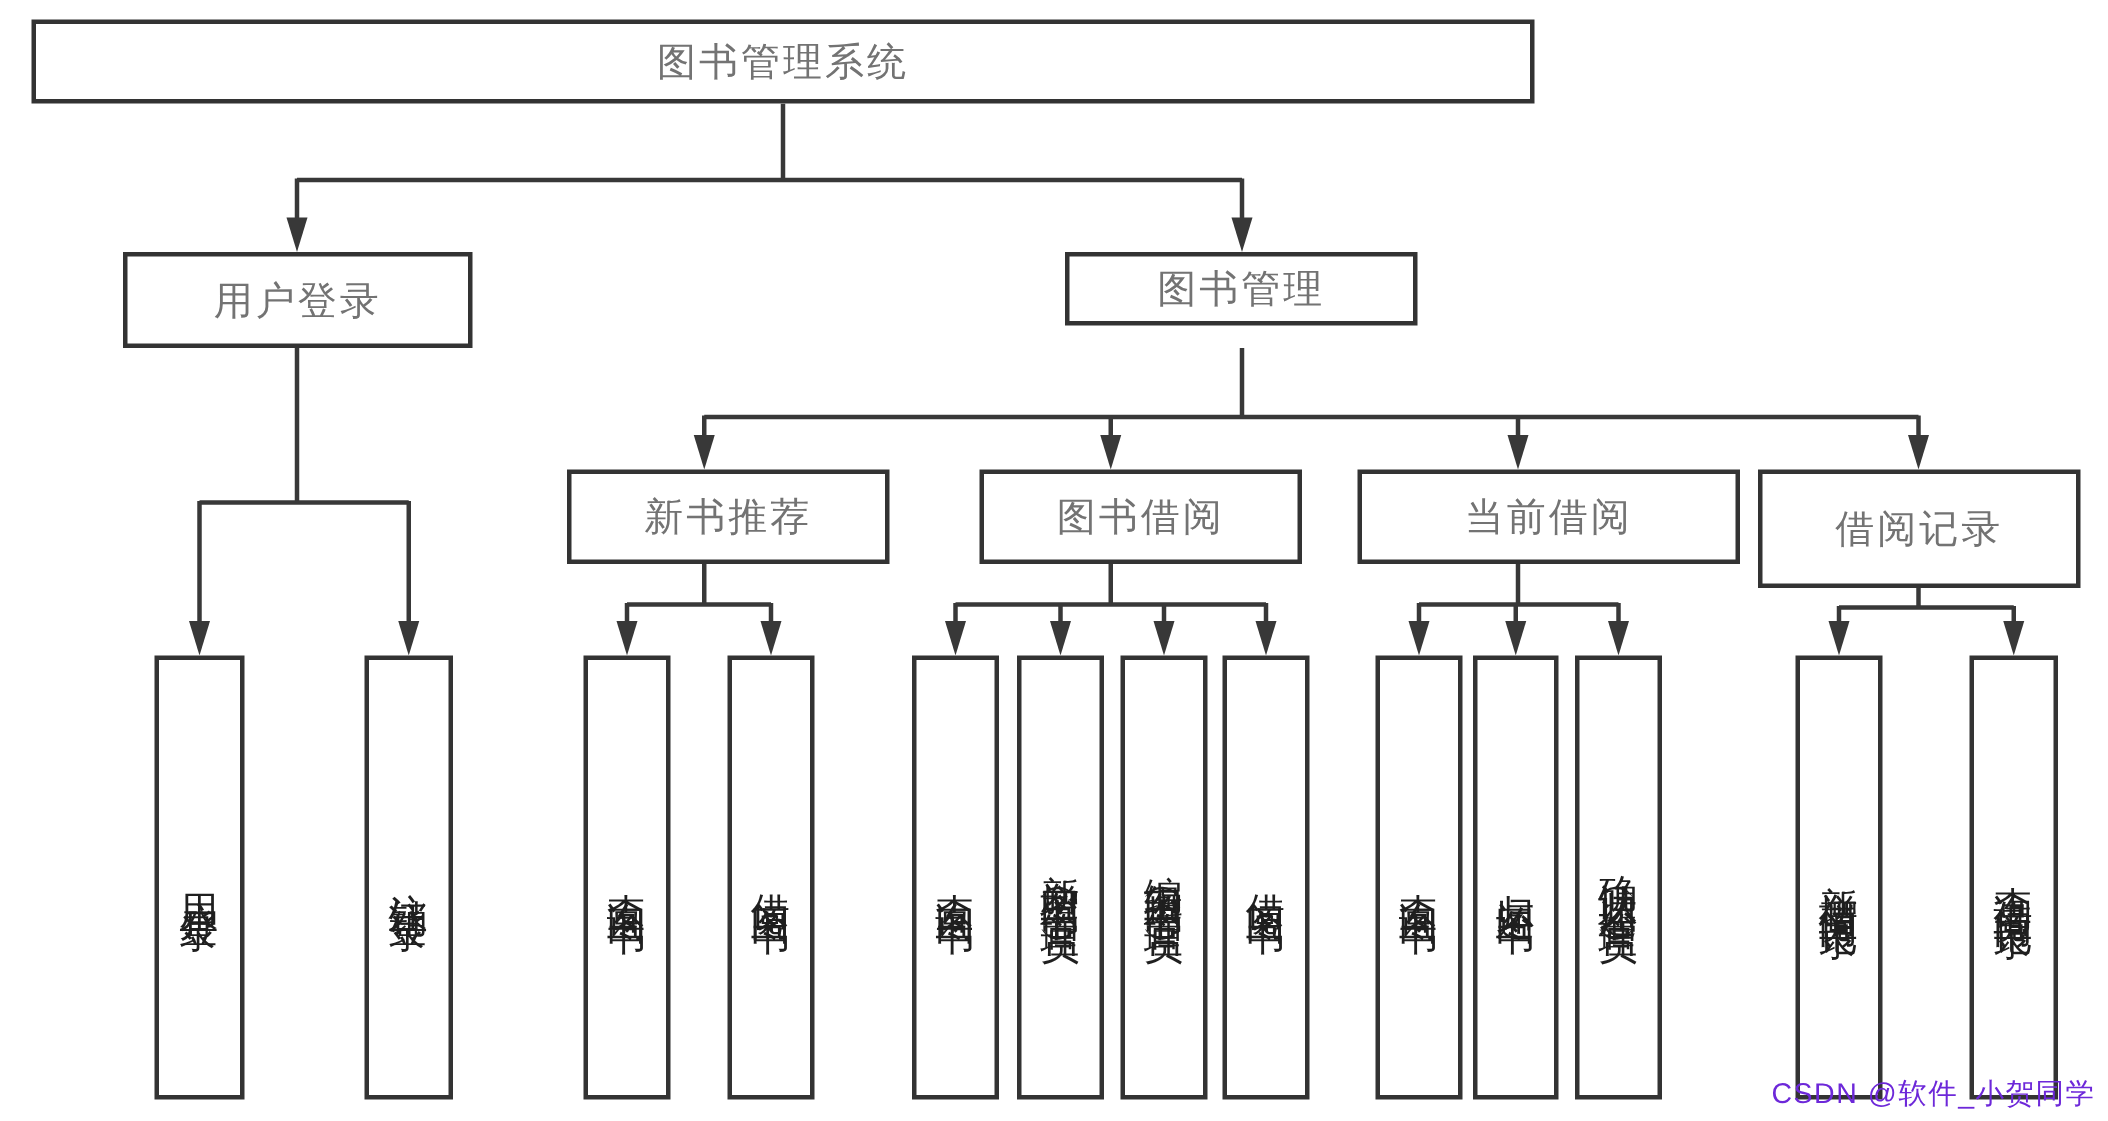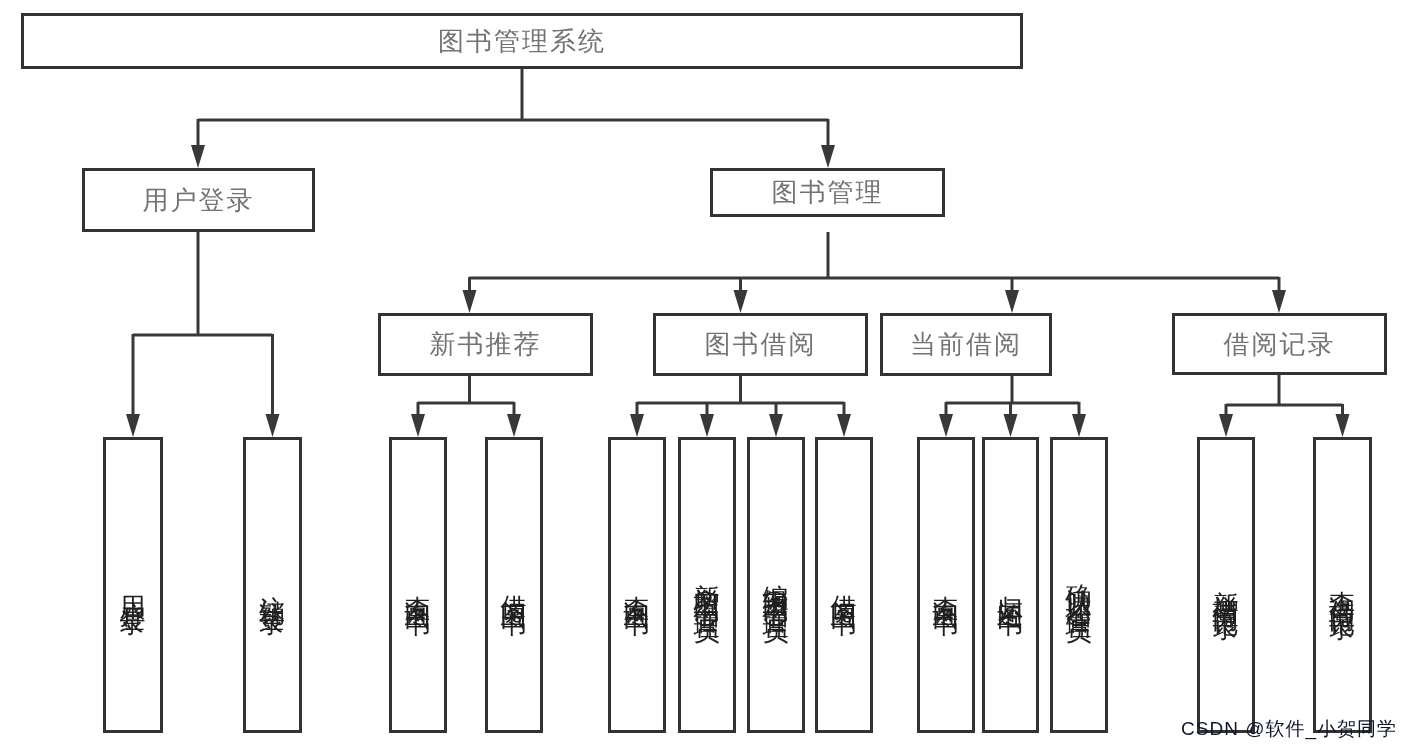--- a/index.html
+++ b/index.html
@@ -49,21 +49,21 @@
     writing-mode: vertical-rl;
     letter-spacing: 5px;
     line-height: 1;
     white-space: nowrap;
   }
   .watermark {
     position: absolute;
     right: 8px;
     bottom: 5px;
     font-size: 19px;
-    color: #0f172a;
+    color: #6d28d9;
     letter-spacing: 1px;
     z-index: 10;
   }
 </style>
 </head>
 <body>
 
 <div class="canvas">
 
   <svg class="connectors" viewBox="0 0 1405 747">
@@ -142,24 +142,24 @@
   <div class="box" style="left:710px; top:168px; width:235px; height:49px;">
     <span>图书管理</span>
   </div>
 
   <div class="box" style="left:378px; top:313px; width:215px; height:63px;">
     <span>新书推荐</span>
   </div>
   <div class="box" style="left:633px; top:313px; width:215px; height:63px;margin-left:20px;">
     <span>图书借阅</span>
   </div>
-  <div class="box" style="left:880px; top:313px; width:172px; height:63px;">
+  <div class="box" style="left:905px; top:313px; width:255px; height:63px;">
     <span>当前借阅</span>
   </div>
-  <div class="box" style="left:1172px; top:313px; width:215px; height:62px;">
+  <div class="box" style="left:1172px; top:313px; width:215px; height:79px;">
     <span>借阅记录</span>
   </div>
 
   <div class="vbox" style="left:103px; width:60px;">
     <span class="vtext">用户登录</span>
   </div>
   <div class="vbox" style="left:243px; width:59px;">
     <span class="vtext">注销登录</span>
   </div>
 

